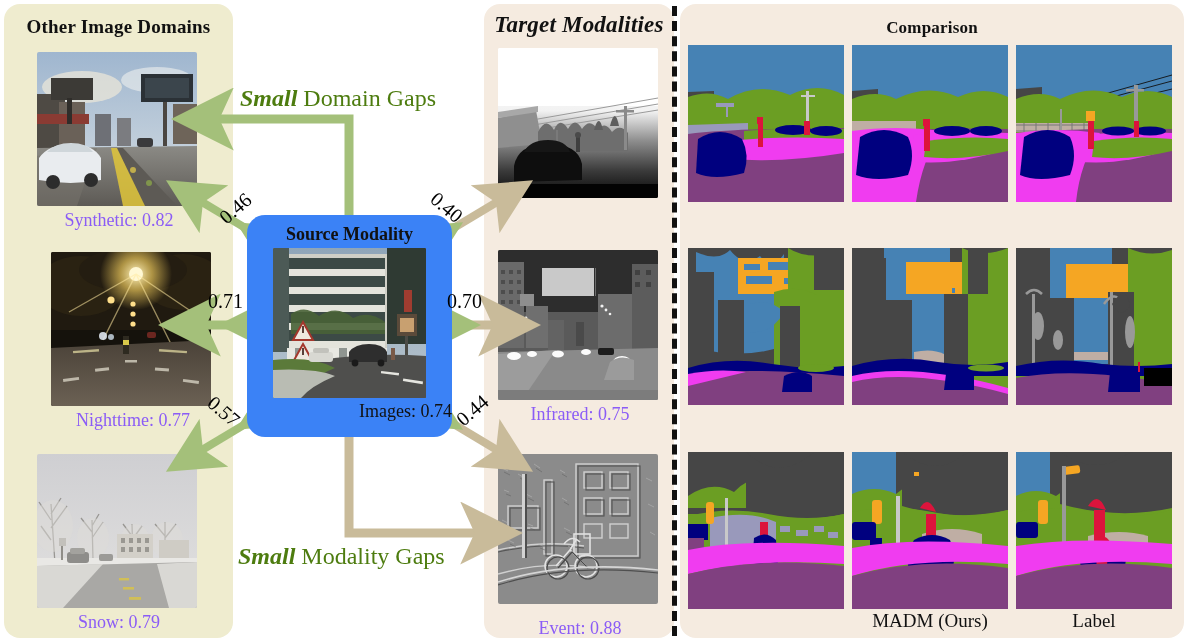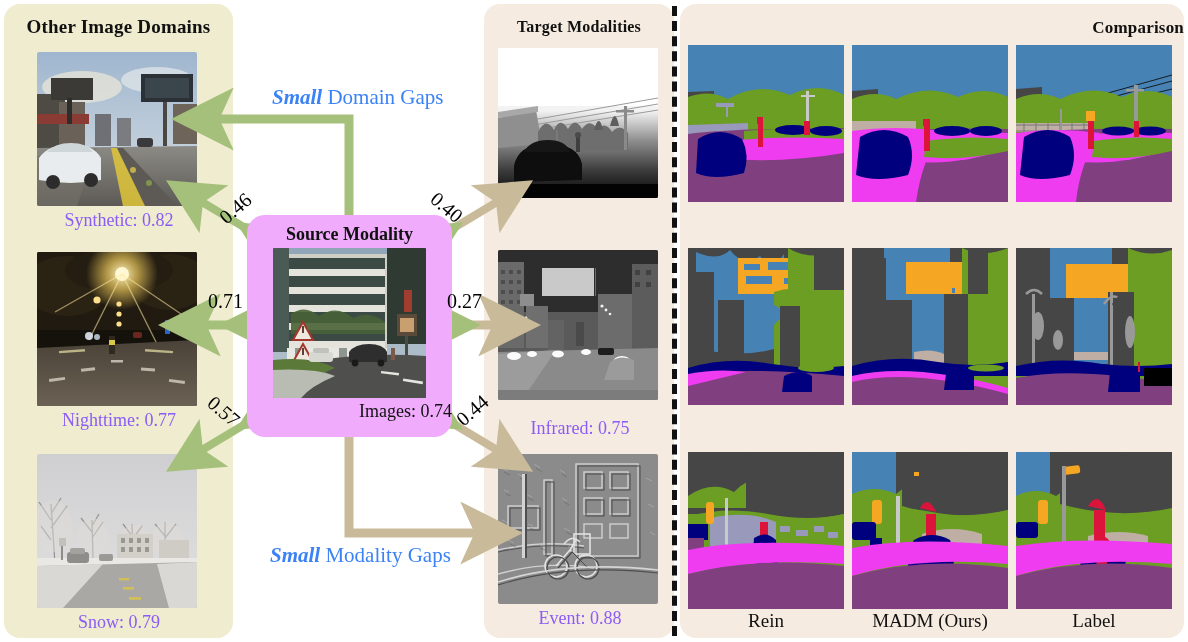--- a/index.html
+++ b/index.html
@@ -14,52 +14,52 @@
   .panel{position:absolute;border-radius:16px;}
   #left-panel{left:4px;top:4px;width:229px;height:634px;background:#efeccf;}
   #target-panel{left:484px;top:4px;width:190px;height:634px;background:#f5ebe0;}
   #comparison-panel{left:680px;top:4px;width:504px;height:634px;background:#f5ebe0;}
 
   .panel-title{
     position:absolute;width:100%;text-align:center;
     font-weight:bold;font-size:19px;color:#111;letter-spacing:.2px;
   }
   #left-panel .panel-title{top:12px;}
-  #target-panel .panel-title{top:14px;font-size:16px;}
-  #comparison-panel .panel-title{top:14px;font-size:17px;text-align:right;}
+  #target-panel .panel-title{top:8px;font-size:23px;font-style:italic;}
+  #comparison-panel .panel-title{top:14px;font-size:17px;}
 
   
   .thumb-cell{position:absolute;}
   .thumb{
     position:absolute;left:0;top:0;border-radius:2px;overflow:hidden;
   }
   .thumb svg{display:block;}
   .thumb-label{
     position:absolute;width:100%;text-align:center;
     font-size:18px;color:#8b5cf6;white-space:nowrap;
   }
 
   
   #source-box{
     position:absolute;left:247px;top:215px;width:205px;height:222px;
-    background:#f0abfc;border-radius:18px;
+    background:#3b82f6;border-radius:18px;
   }
   #source-title{
     position:absolute;top:9px;width:100%;text-align:center;
     font-weight:bold;font-size:18px;color:#111;
   }
   #source-thumb{
     position:absolute;left:26px;top:33px;width:153px;height:150px;overflow:hidden;border-radius:1px;
   }
   #source-label{
     position:absolute;top:186px;width:100%;text-align:right;font-size:18px;color:#111;
   }
 
   
-  .gap-text{position:absolute;font-size:21px;color:#3b82f6;white-space:nowrap;margin-left:32px;}
+  .gap-text{position:absolute;font-size:24px;color:#4d7c0f;white-space:nowrap;}
   .gap-text .em{font-weight:bold;font-style:italic;}
   #small-gap-text{left:240px;top:85px;}
   #large-gap-text{left:238px;top:543px;}
 
   .edge-val{position:absolute;font-size:20px;color:#000;white-space:nowrap;}
   #val-046{left:218px;top:197px;transform:rotate(-41deg);}
   #val-040{left:429px;top:196px;transform:rotate(41deg);}
   #val-058{left:208px;top:290px;}
   #val-043{left:447px;top:290px;}
   #val-057{left:206px;top:400px;transform:rotate(41deg);}
@@ -126,21 +126,21 @@
           <circle cx="54" cy="128" r="7" fill="#2c2c2c"></circle>
 
           <rect x="100" y="86" width="16" height="9" rx="3" fill="#3a3a3c"></rect>
           <circle cx="96" cy="118" r="3" fill="#d9c24a" opacity=".8"></circle>
           <circle cx="112" cy="131" r="3" fill="#8aa44a" opacity=".8"></circle>
         </svg>
       </div>
       <div class="thumb-label" style="top:158px;">Synthetic: 0.82</div>
     </div>
 
-    <div class="thumb-cell" style="left:33px;top:248px;width:164px;height:180px;">
+    <div class="thumb-cell" style="left:47px;top:248px;width:164px;height:180px;">
       <div class="thumb" style="width:160px;height:154px;">
         <svg width="160" height="154" viewBox="0 0 160 154">
           <defs>
             <radialGradient id="gLamp" cx="0.5" cy="0.5" r="0.5">
               <stop offset="0" stop-color="#fff4c4"></stop>
                 <stop offset=".45" stop-color="#e8c55a" stop-opacity=".7"></stop>
                 <stop offset="1" stop-color="#e8c55a" stop-opacity="0"></stop>
             </radialGradient>
             <linearGradient id="gNightRoad" x1="0" y1="0" x2="0" y2="1">
               <stop offset="0" stop-color="#4a4238"></stop>
@@ -350,21 +350,21 @@
             <ellipse cx="34" cy="104" rx="5" ry="3"></ellipse>
             <ellipse cx="60" cy="104" rx="6" ry="3.5"></ellipse>
             <ellipse cx="88" cy="102" rx="5" ry="3"></ellipse>
             <ellipse cx="124" cy="112" rx="9" ry="6"></ellipse>
           </g>
           <rect x="100" y="98" width="16" height="7" rx="2" fill="#1d1d1d"></rect>
           <path d="M112 112 q10 -8 24 -2 l0 20 l-30 0 z" fill="#9b9b9b"></path>
           <rect x="0" y="140" width="160" height="10" fill="#7c7c7c"></rect>
         </svg>
       </div>
-      <div class="thumb-label" style="top:168px;font-family:Liberation Serif, serif;">Infrared: 0.75</div>
+      <div class="thumb-label" style="top:154px;font-family:Liberation Serif, serif;">Infrared: 0.75</div>
     </div>
 
     <div class="thumb-cell" style="left:14px;top:450px;width:164px;height:180px;">
       <div class="thumb" style="width:160px;height:150px;">
         <svg width="160" height="150" viewBox="0 0 160 150">
           <rect width="160" height="150" fill="#8b8b8b"></rect>
           <g stroke="#d8d8d8" stroke-width="1.4" fill="none" opacity=".9">
 
             <rect x="78" y="10" width="62" height="92"></rect>
             <rect x="86" y="18" width="18" height="16"></rect>
@@ -414,21 +414,21 @@
             <path d="M60 114 L74 98 L90 114"></path>
           </g>
 
           <path d="M0 128 q70 -22 160 -12" stroke="#d5d5d5" stroke-width="1.6" fill="none"></path>
           <path d="M0 131 q70 -22 160 -12" stroke="#4f4f4f" stroke-width="1.2" fill="none"></path>
 
           <rect x="24" y="20" width="3" height="84" fill="#d3d3d3"></rect>
           <rect x="27" y="20" width="2" height="84" fill="#4f4f4f"></rect>
         </svg>
       </div>
-      <div class="thumb-label" style="top:154px;">Event: 0.88</div>
+      <div class="thumb-label" style="top:164px;">Event: 0.88</div>
     </div>
   </div>
 
   <div id="divider"></div>
 
   <div class="panel" id="comparison-panel">
     <div class="panel-title">Comparison</div>
 
     <div class="cmp-img" style="left:8px;top:41px;width:156px;height:157px;">
       <svg width="156" height="157" viewBox="0 0 156 157">
@@ -642,21 +642,20 @@
         <rect x="78" y="58" width="11" height="36" fill="#dc143c"></rect>
         <path d="M72 54 q10 -16 18 4 z" fill="#dc143c"></path>
         <ellipse cx="74" cy="108" rx="10" ry="16" fill="#00007f"></ellipse>
         <ellipse cx="100" cy="106" rx="10" ry="16" fill="#00007f"></ellipse>
         <path d="M82 86 q8 -4 12 4 l-4 30 l-10 0 z" fill="#dc143c"></path>
         <path d="M0 94 q60 -10 156 -2 l0 20 q-92 -8 -156 12 z" fill="#f03cf0"></path>
         <path d="M0 124 q72 -20 156 -8 l0 41 l-156 0 z" fill="#804080"></path>
       </svg>
     </div>
 
-    <div class="cmp-col-label" style="left:8px;top:606px;width:156px;">Rein</div>
     <div class="cmp-col-label" style="left:336px;top:606px;width:156px;">Label</div>
     <div class="cmp-col-label" style="left:172px;top:606px;width:156px;">MADM (Ours)</div>
   </div>
 
   <svg id="arrow-layer">
     <defs>
       <marker id="mg" markerWidth="7" markerHeight="7" refX="3.2" refY="3.5" orient="auto">
         <path d="M0,0 L7,3.5 L0,7 L1.6,3.5 z" fill="#a4c07a"></path>
       </marker>
       <marker id="mt" markerWidth="7" markerHeight="7" refX="3.2" refY="3.5" orient="auto">
@@ -775,17 +774,17 @@
   <div class="gap-text" id="small-gap-text">
     <span class="em">Small</span><span> Domain Gaps</span>
   </div>
   <div class="gap-text" id="large-gap-text">
     <span class="em">Small</span><span> Modality Gaps</span>
   </div>
 
   <div class="edge-val" id="val-046">0.46</div>
   <div class="edge-val" id="val-040">0.40</div>
   <div class="edge-val" id="val-058">0.71</div>
-  <div class="edge-val" id="val-043">0.27</div>
+  <div class="edge-val" id="val-043">0.70</div>
   <div class="edge-val" id="val-057">0.57</div>
   <div class="edge-val" id="val-044">0.44</div>
 
 </div>
 
 </body></html>

